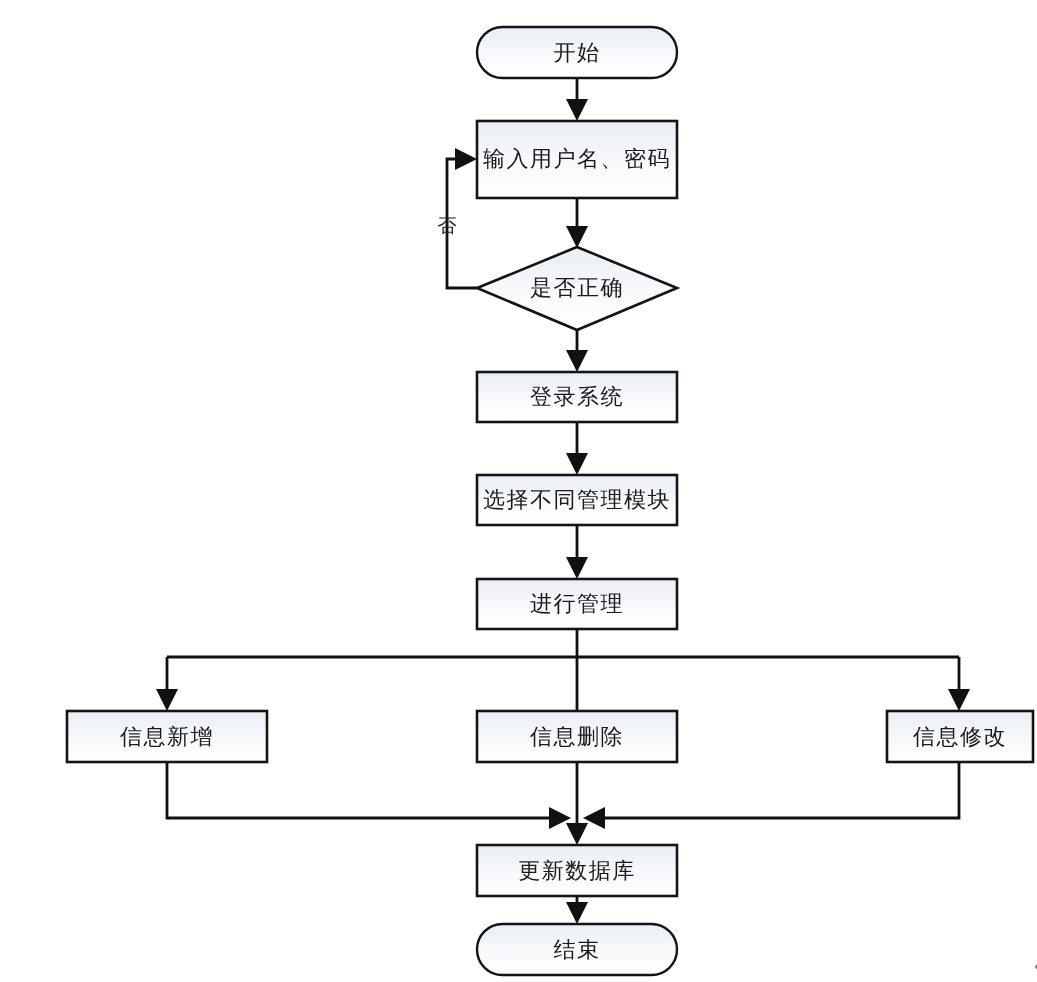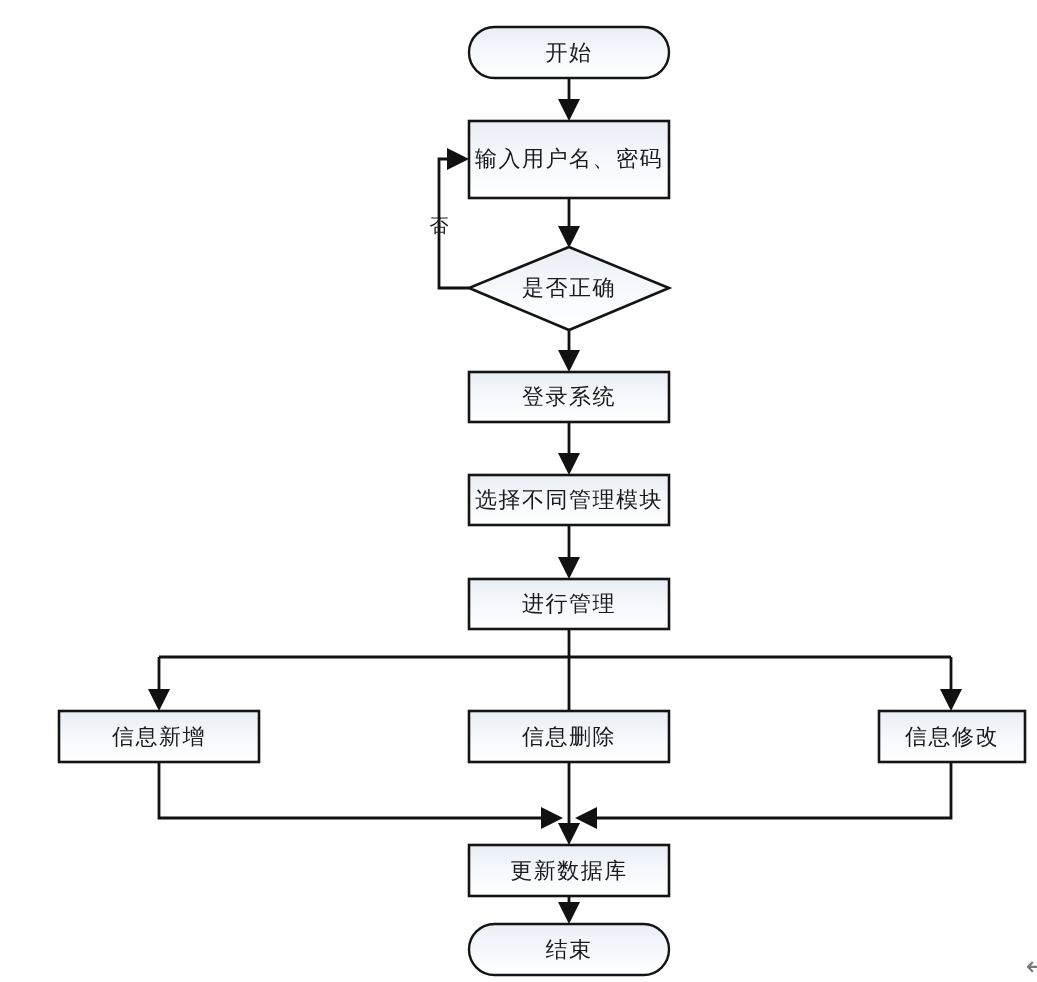--- a/index.html
+++ b/index.html
@@ -9,21 +9,21 @@
   }
   body {
     width: 1037px;
     height: 982px;
     font-family: "DejaVu Sans", "Liberation Sans", sans-serif;
     overflow: hidden;
     position: relative;
   }
   #flow-root {
     position: absolute;
-    left: 7px;
+    left: 15px;
     top: 0;
     width: 823px;
     height: 982px;
   }
   svg.flow-canvas {
     display: block;
     width: 1037px;
     height: 982px;
   }
   .node-shape {

